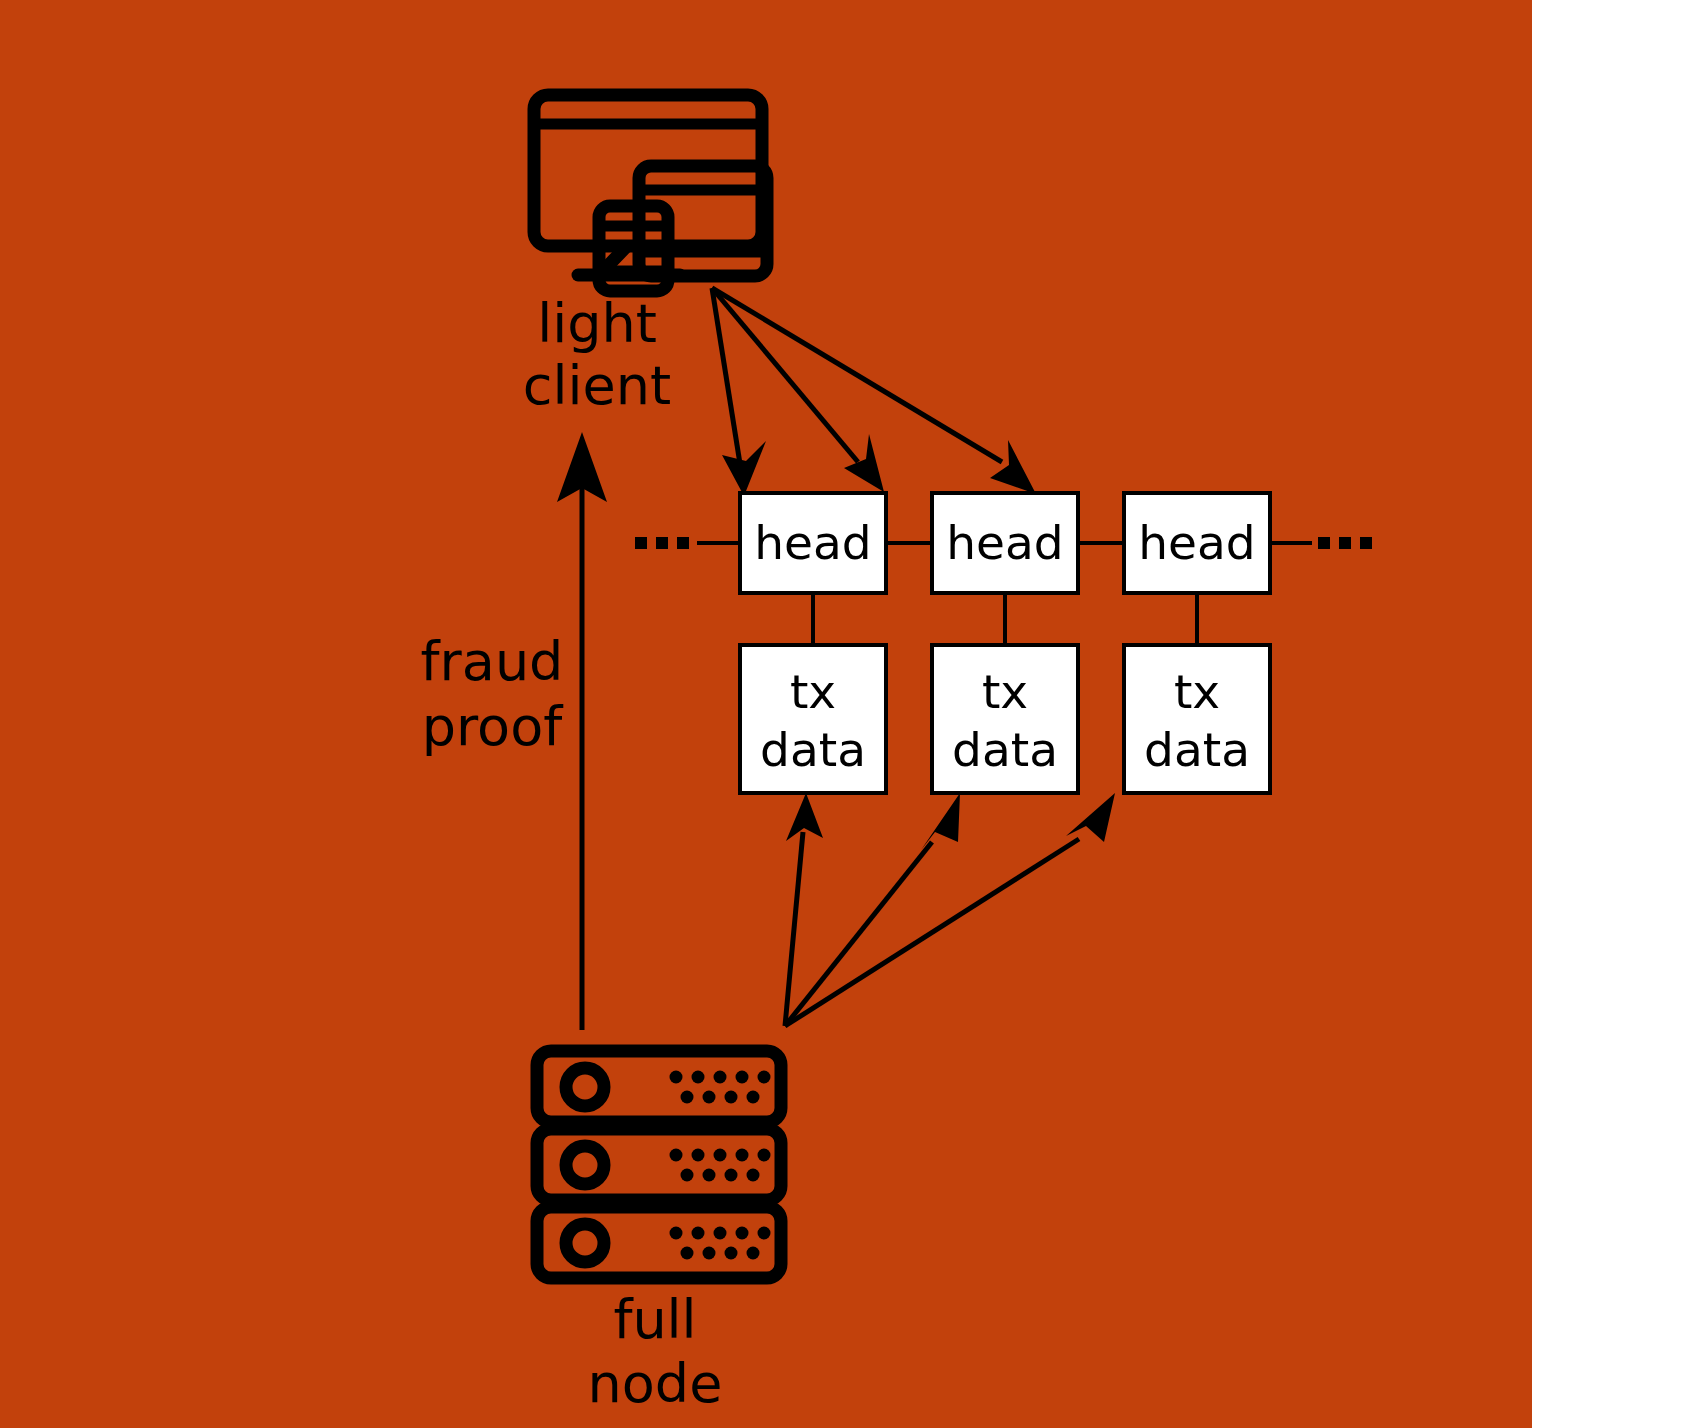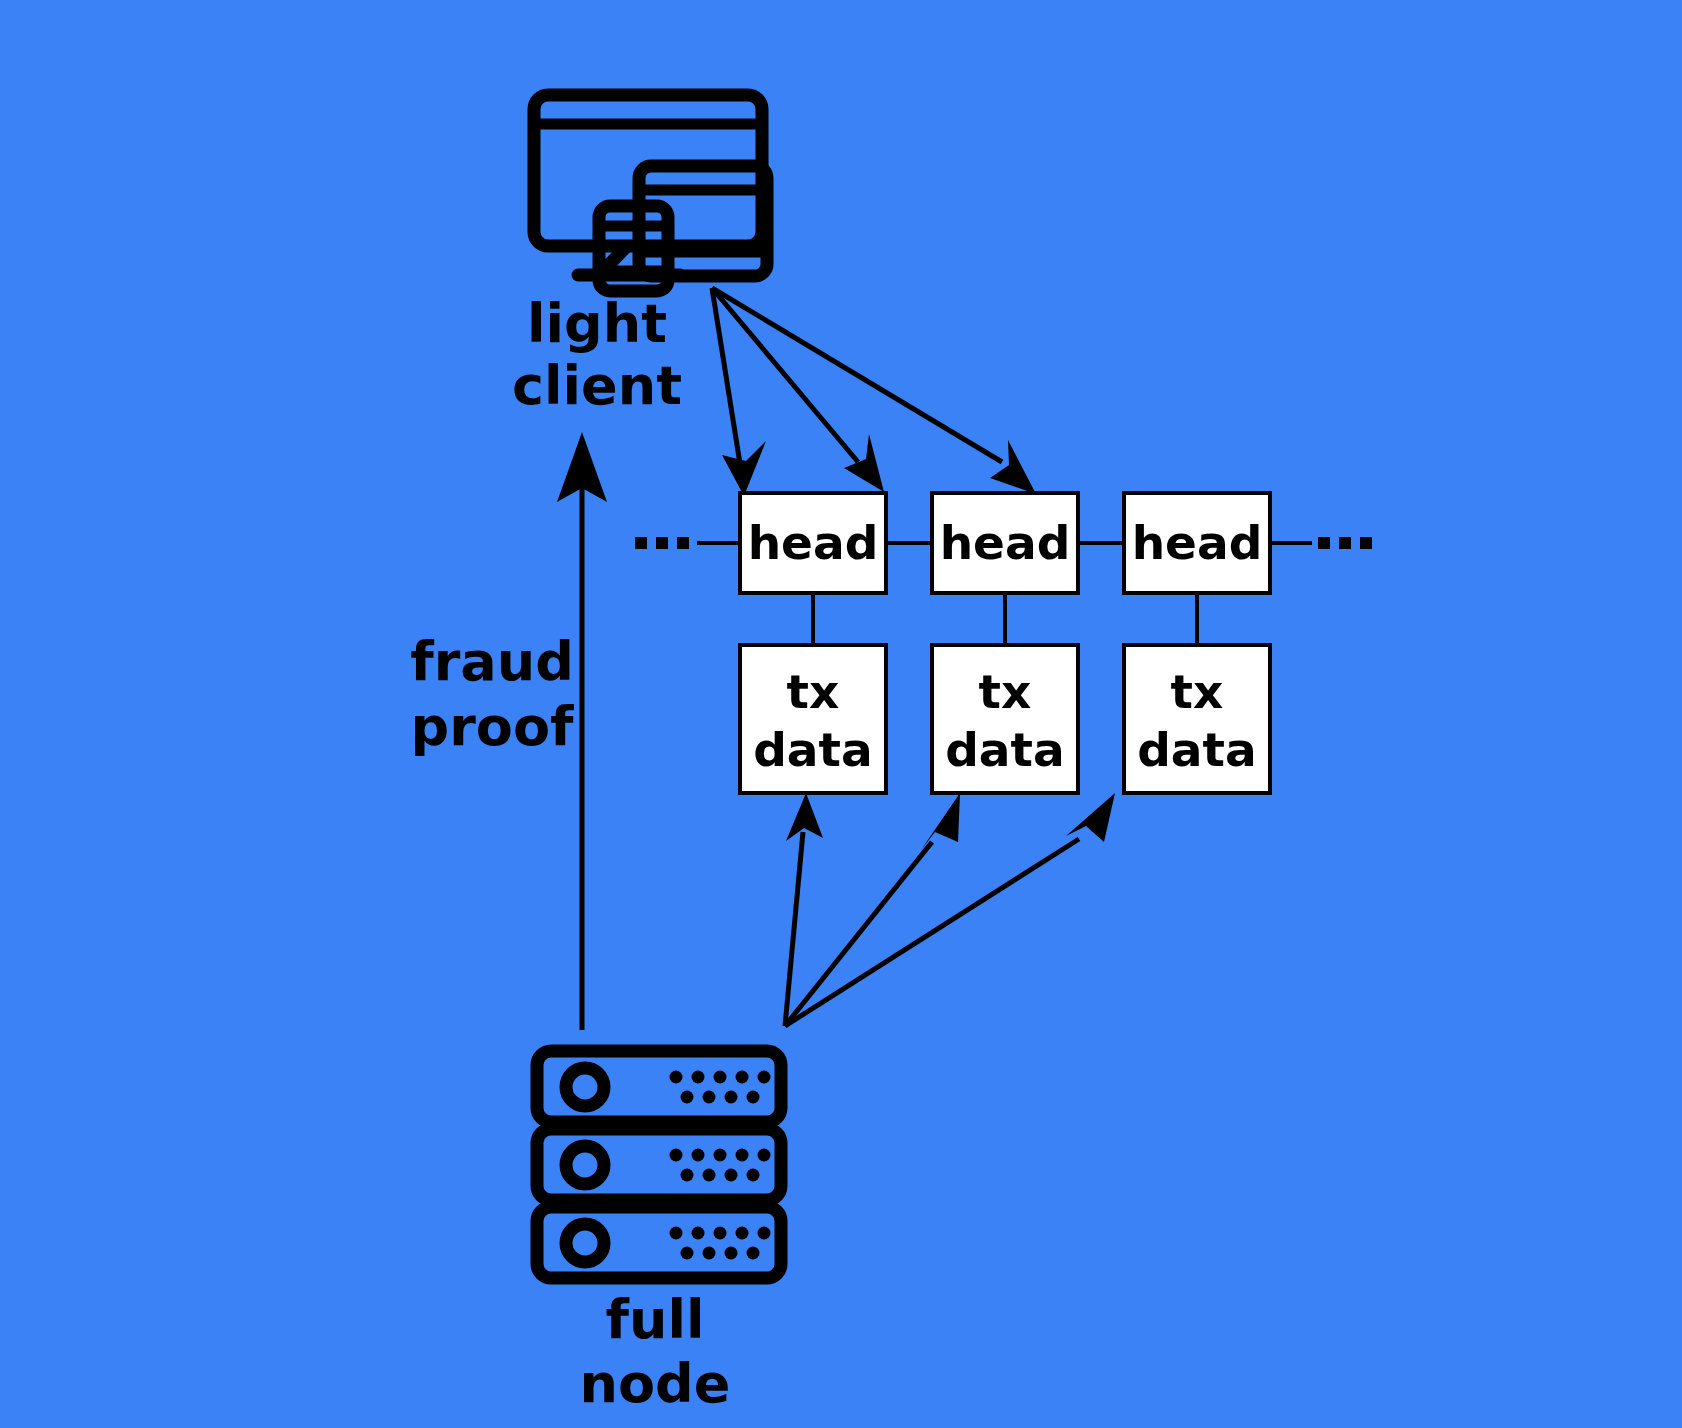--- a/index.html
+++ b/index.html
@@ -8,24 +8,23 @@
     background: #ffffff;
   }
   body {
     width: 1682px;
     height: 1428px;
     font-family: "DejaVu Sans", sans-serif;
     overflow: hidden;
   }
   #diagram-root {
     position: relative;
-    width: 1682px;
+    width: 1532px;
     height: 1428px;
-    background: #3b82f6;
-    font-weight: bold;
+    background: #c2410c;
   }
   svg.layer {
     position: absolute;
     top: 0;
     left: 0;
     width: 1682px;
     height: 1428px;
   }
   .box-rect {
     fill: #ffffff;

